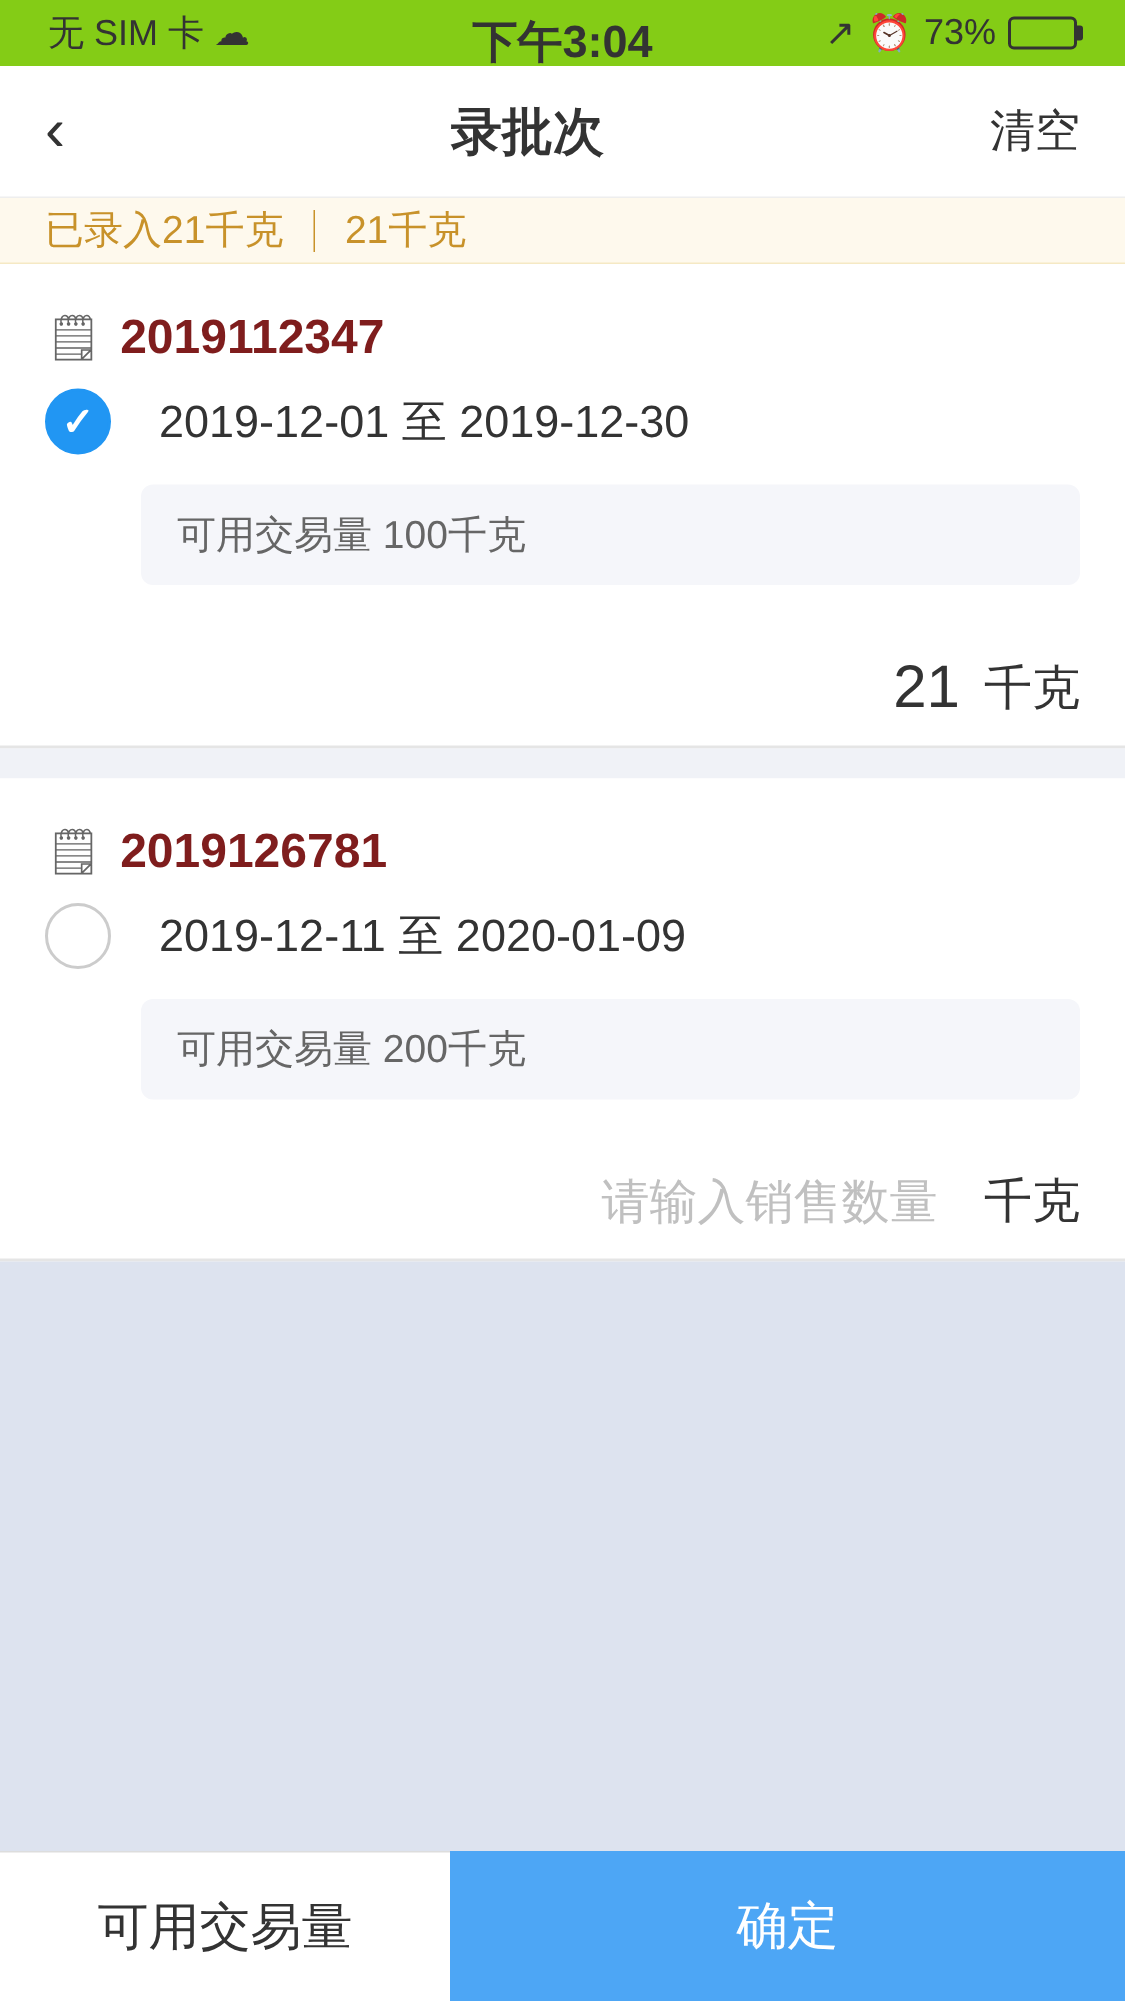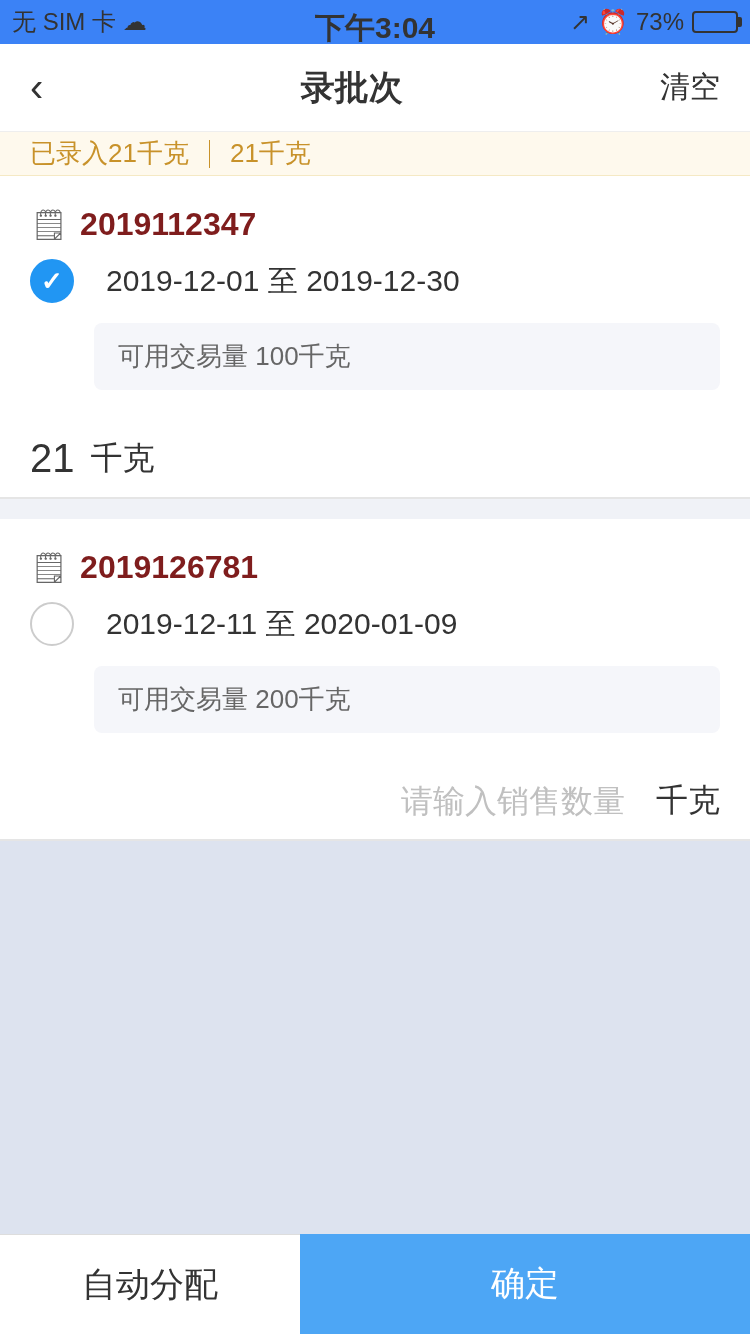--- a/index.html
+++ b/index.html
@@ -9,25 +9,25 @@
       min-height: 1334px;
       font-family: -apple-system, "PingFang SC", "Helvetica Neue", sans-serif;
       background: #f0f2f7;
       font-size: 28px;
       color: #333;
     }
 
     
     .status-bar {
       height: 44px;
-      background: #3b82f6;
+      background: #84cc16;
       display: flex;
       align-items: center;
       justify-content: space-between;
-      padding: 0 12px;
+      padding: 0 32px;
       font-size: 26px;
       font-weight: 500;
     }
     .status-left {
       display: flex;
       align-items: center;
       gap: 10px;
       font-size: 24px;
     }
     .status-center {
@@ -191,20 +191,21 @@
       padding: 16px 24px;
       font-size: 26px;
       color: #666;
       margin-bottom: 30px;
     }
 
     
     .qty-row {
       display: flex;
       align-items: center;
+      justify-content: flex-end;
       padding: 16px 30px;
       gap: 16px;
       background: #fff;
       border-bottom: 2px solid #e5e5e5;
     }
 
     .qty-value {
       font-size: 40px;
       color: #333;
       font-weight: 400;
@@ -352,15 +353,15 @@
   </div>
   <div class="input-row">
     <input class="qty-input" type="number" placeholder="请输入销售数量" style="">
     <span class="input-unit">千克</span>
   </div>
 </div>
 
 <div class="bg-area"></div>
 
 <div class="bottom-bar">
-  <button class="btn-auto">自动分配</button>
+  <button class="btn-auto">可用交易量</button>
   <button class="btn-confirm">确定</button>
 </div>
 
 </body></html>

